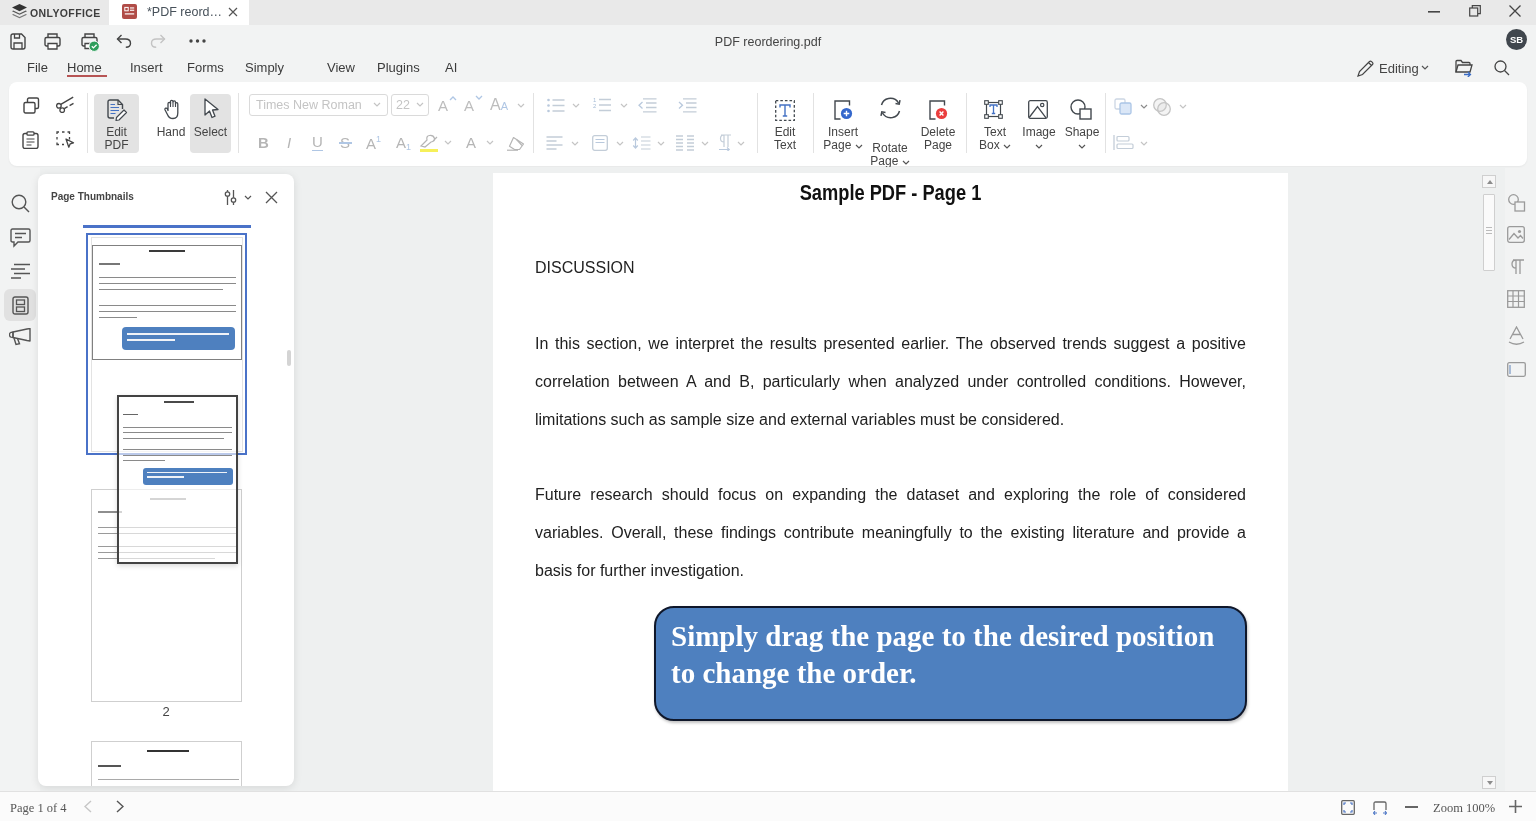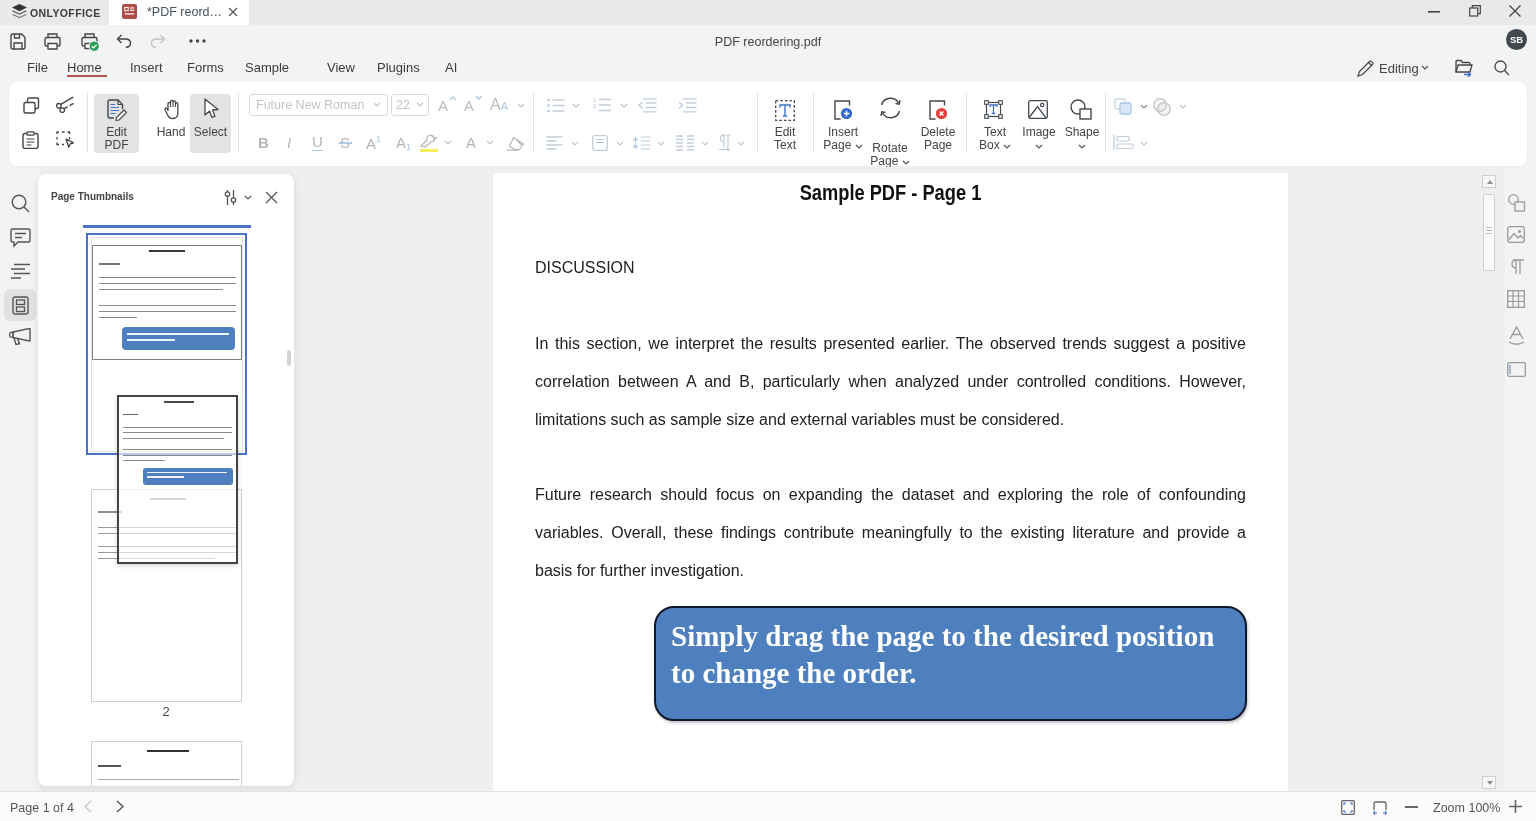--- a/index.html
+++ b/index.html
@@ -21,21 +21,21 @@
 .rlabel { position:absolute; font-size:12px; color:#444; text-align:center; line-height:13px; }
 .dlabel { position:absolute; font-size:12px; color:#444; text-align:center; line-height:13px; }
 .chev { position:absolute; width:8px; height:5px; }
 
 #viewport { position:absolute; left:40px; top:167px; width:1465px; height:624px; background:#eef0f0; }
 #docpage { position:absolute; left:493px; top:173px; width:795px; height:618px; background:#fff; }
 .just { text-align:justify; text-align-last:justify; }
 
 #panel { position:absolute; left:38px; top:174px; width:256px; height:612px; background:#fff; border-radius:8px; box-shadow:0 2px 8px rgba(0,0,0,0.10); overflow:hidden; }
 
-#statusbar { position:absolute; left:0; top:791px; width:1536px; height:30px; background:#fbfbfb; border-top:1px solid #e1e1e1; }
+#statusbar { position:absolute; left:0; top:791px; width:1536px; height:30px; background:#fbfbfb; border-top:1px solid #e1e1e1;font-family:Liberation Serif, serif; }
 .bar { position:absolute; background:#8a8a8a; }
 </style>
 </head>
 <body>
 <div id="stage">
 
 <div id="titlebar">
   <svg class="abs" style="left:11px;top:4px" width="17" height="16" viewBox="0 0 17 16">
     <path d="M8.5 0 L16 3.6 L8.5 7.2 L1 3.6 Z" fill="#333"></path>
     <path d="M2.2 6.5 L1 7.2 L8.5 10.8 L16 7.2 L14.8 6.5 L8.5 9.5 Z" fill="#555"></path>
@@ -106,21 +106,21 @@
         <circle cx="15" cy="2" r="1.7" fill="#444"></circle>
   </svg>
   <div class="abs" style="left:0;top:35px;width:1536px;text-align:center;font-size:12.5px;color:#444">PDF reordering.pdf</div>
   <div class="abs" style="left:1506px;top:29px;width:21px;height:21px;border-radius:50%;background:#40464d;color:#fff;font-size:9.5px;font-weight:bold;text-align:center;line-height:21px">SB</div>
 </div>
 
 <div class="menu" style="left:27px">File</div>
 <div class="menu" style="left:67px">Home</div>
 <div class="menu" style="left:130px">Insert</div>
 <div class="menu" style="left:187px">Forms</div>
-<div class="menu" style="left:245px">Sample</div>
+<div class="menu" style="left:245px">Simply</div>
 <div class="menu" style="left:327px">View</div>
 <div class="menu" style="left:377px">Plugins</div>
 <div class="menu" style="left:445px">AI</div>
 <div id="homeunderline"></div>
 
 <svg class="abs" style="left:1357px;top:60px" width="17" height="17" viewBox="0 0 17 17">
       <path d="M1 16 L2.5 11.5 L12.5 1.5 Q13.5 0.5 14.8 1.8 L15.2 2.2 Q16.5 3.5 15.5 4.5 L5.5 14.5 Z M11.5 2.5 L14.5 5.5" fill="none" stroke="#444" stroke-width="1.2"></path>
     </svg>
 <div class="abs" style="left:1379px;top:61px;font-size:13px;color:#444">Editing</div>
 <svg class="chev" style="left:1421px;top:65px" viewBox="0 0 8 5">
@@ -176,21 +176,21 @@
   <div class="rlabel" style="left:150px;top:126px;width:42px">Hand</div>
 
   <div class="rbtn" style="left:190px;width:41px"></div>
   <svg class="abs" style="left:204px;top:98px" width="15" height="23" viewBox="0 0 15 23">
     <path d="M1 1 L1 17 L5.5 13 L8 19.5 L11 18.2 L8.5 12 L14 11.5 Z" fill="#fff" stroke="#42484e" stroke-width="1.3" stroke-linejoin="round"></path>
   </svg>
   <div class="rlabel" style="left:190px;top:126px;width:41px">Select</div>
   <div class="rsep" style="left:238px"></div>
 
   <div class="abs" style="left:249px;top:94px;width:139px;height:22px;border:1px solid #dadada;border-radius:3px;background:#fff"></div>
-  <div class="abs" style="left:256px;top:98px;font-size:12.5px;color:#c4c4c4">Future New Roman</div>
+  <div class="abs" style="left:256px;top:98px;font-size:12.5px;color:#c4c4c4">Times New Roman</div>
   <svg class="chev" style="left:373px;top:102px" viewBox="0 0 8 5">
         <path d="M1 1 L4 4 L7 1" fill="none" stroke="#c4c4c4" stroke-width="1.2"></path>
       </svg>
   <div class="abs" style="left:391px;top:94px;width:38px;height:22px;border:1px solid #dadada;border-radius:3px;background:#fff"></div>
   <div class="abs" style="left:396px;top:98px;font-size:12.5px;color:#c4c4c4">22</div>
   <svg class="chev" style="left:416px;top:102px" viewBox="0 0 8 5">
         <path d="M1 1 L4 4 L7 1" fill="none" stroke="#c4c4c4" stroke-width="1.2"></path>
       </svg>
 
   <div class="abs" style="left:438px;top:97px;font-size:15px;color:#bdbdbd">A</div>
@@ -385,21 +385,21 @@
 <div id="viewport"></div>
 <div id="docpage">
   <div class="abs" style="left:0;top:9px;width:795px;text-align:center;font-size:22px;font-weight:bold;color:#111;line-height:22px;transform:scaleX(0.83)">Sample PDF - Page 1</div>
   <div class="abs" style="left:42px;top:87px;font-size:16px;color:#222;line-height:16px">DISCUSSION</div>
   <div class="abs" style="left:42px;top:152px;width:711px;font-size:16px;color:#212121;line-height:38px">
     <div class="just">In this section, we interpret the results presented earlier. The observed trends suggest a positive</div>
     <div class="just">correlation between A and B, particularly when analyzed under controlled conditions. However,</div>
     <div>limitations such as sample size and external variables must be considered.</div>
   </div>
   <div class="abs" style="left:42px;top:303px;width:711px;font-size:16px;color:#212121;line-height:38px">
-    <div class="just">Future research should focus on expanding the dataset and exploring the role of confounding</div>
+    <div class="just">Future research should focus on expanding the dataset and exploring the role of considered</div>
     <div class="just">variables. Overall, these findings contribute meaningfully to the existing literature and provide a</div>
     <div>basis for further investigation.</div>
   </div>
   <div class="abs" style="left:161px;top:433px;width:593px;height:115px;background:#4e80bf;border:2px solid #0f172a;border-radius:20px;box-shadow:1px 2px 3px rgba(0,0,0,0.25)">
     <div style="padding:10px 14px 0 15px;font-family:'Liberation Serif',serif;font-weight:bold;font-size:29px;color:#fff;line-height:37px">Simply drag the page to the desired position to change the order.</div>
   </div>
 </div>
 
 <div id="docscroll">
   <div class="abs" style="left:1482px;top:175px;width:14px;height:13px;background:#f7f7f7;border:1px solid #cfcfcf"></div>

